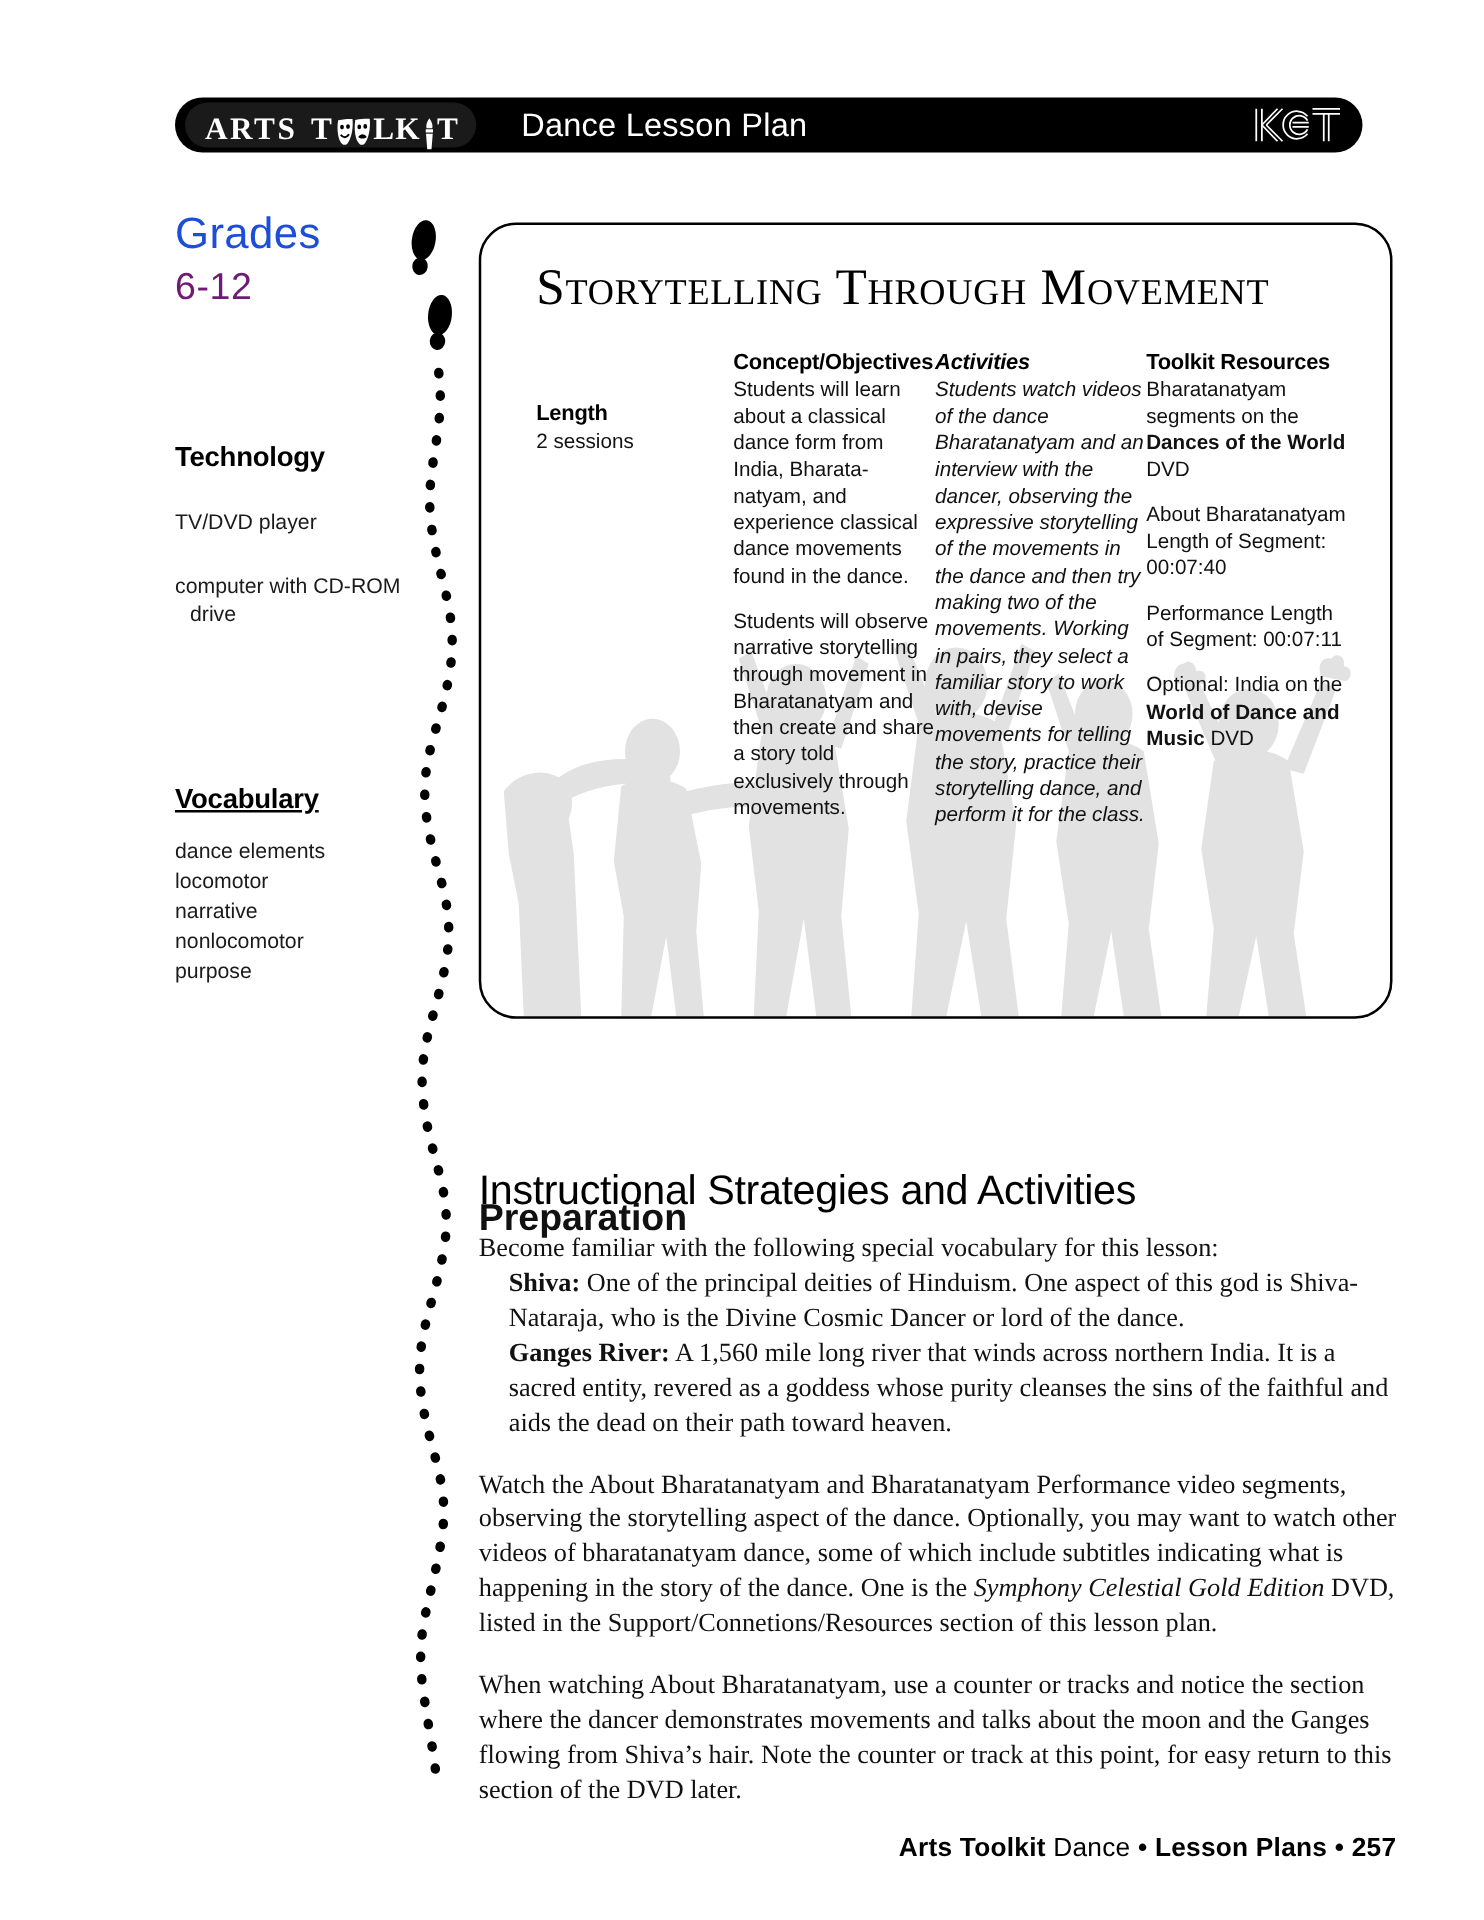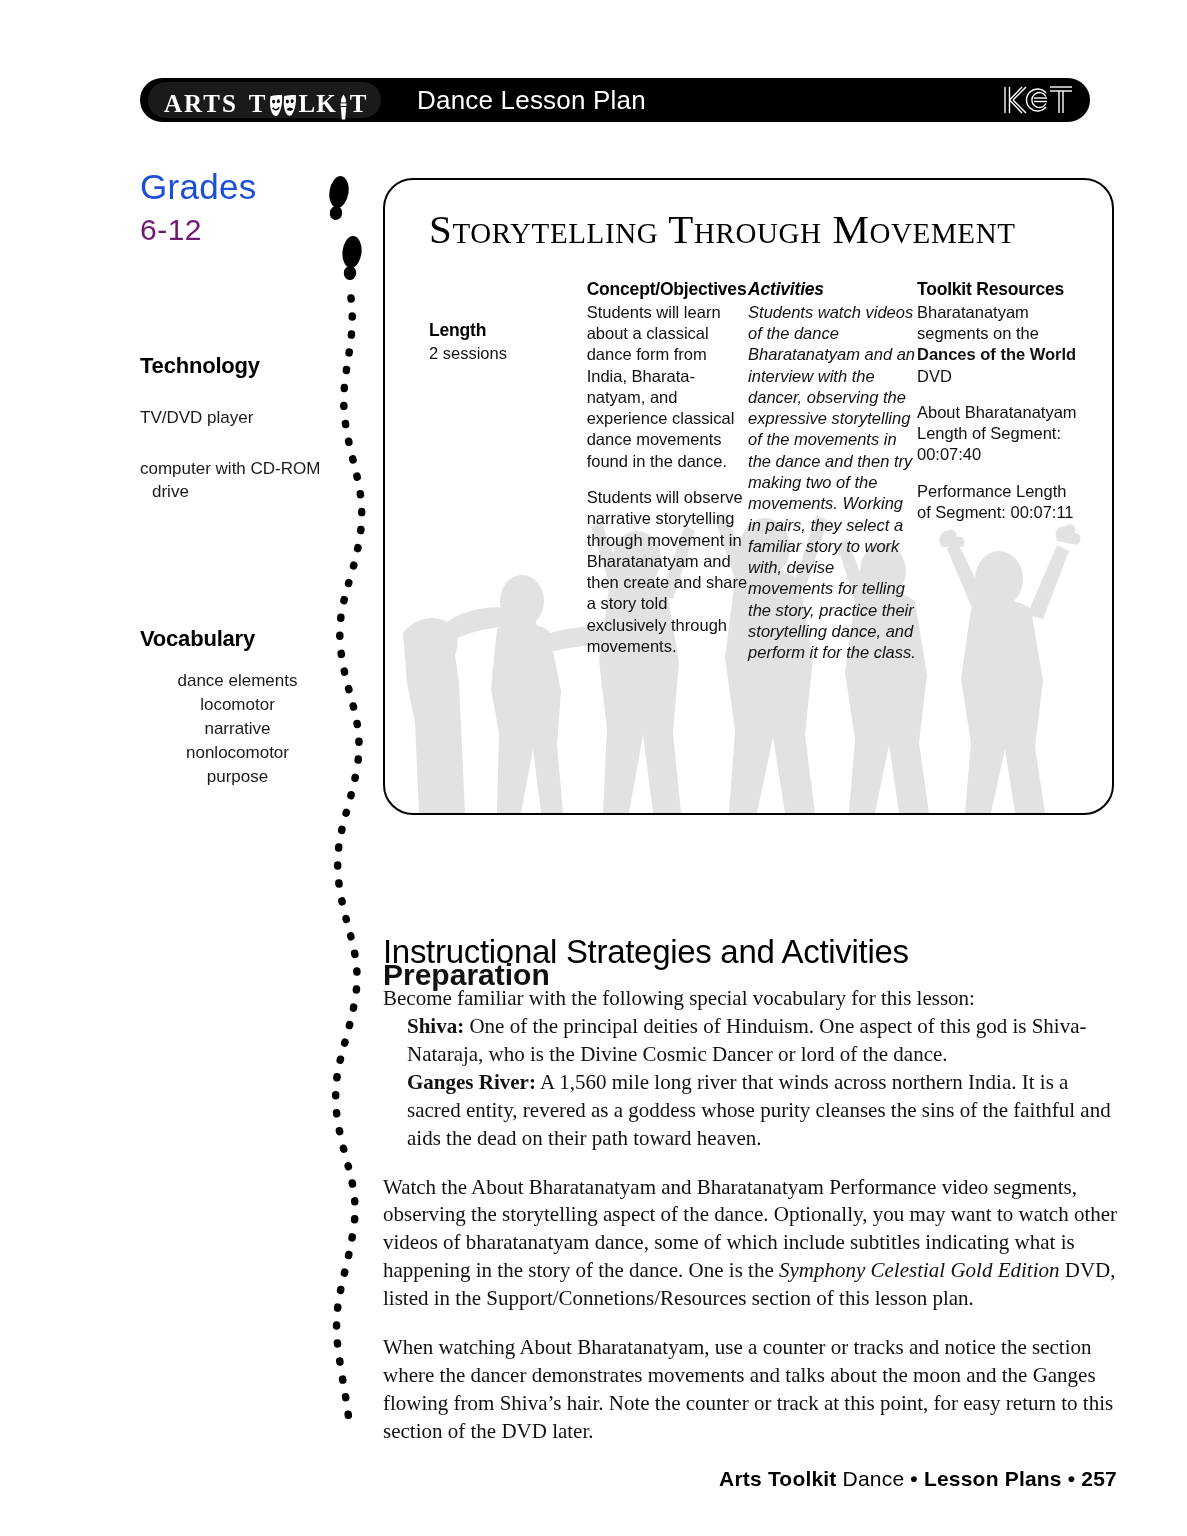--- a/index.html
+++ b/index.html
@@ -109,34 +109,33 @@
     letter-spacing: 0.5px;
     margin-top: 4px;
   }
   .side-heading {
     font-size: 22px;
     font-weight: bold;
     color: #000;
     letter-spacing: -0.2px;
   }
   .side-heading.tech { margin-top: 106px; }
-  .side-heading.vocab { margin-top: 122px; }
+  .side-heading.vocab { margin-top: 122px; text-decoration: underline; }
   .side-item {
     font-size: 17px;
     color: #1a1a1a;
     margin-top: 28px;
     line-height: 1.35;
   }
   .side-item .cont { display: block; padding-left: 12px; }
   .vocab-list {
     margin-top: 17px;
     font-size: 17px;
     color: #1a1a1a;
     line-height: 1.42;
-    text-align: center;
   }
 
   
   .trail {
     position: absolute;
     left: 305px;
     top: 170px;
     width: 90px;
     height: 1260px;
     pointer-events: none;
@@ -421,20 +420,21 @@
         <div class="col col-activities">
           <div class="col-h">Activities</div>
           <p class="col-p">Students watch videos of the dance Bharatanatyam and an interview with the dancer, observing the expressive storytelling of the movements in the dance and then try making two of the movements. Working in pairs, they select a familiar story to work with, devise movements for telling the story, practice their storytelling dance, and perform it for the class.</p>
         </div>
 
         <div class="col col-resources">
           <div class="col-h">Toolkit Resources</div>
           <p class="col-p"><span>Bharatanatyam segments on the </span><b>Dances of the World</b><span> DVD</span></p>
           <p class="col-p">About Bharatanatyam Length of Segment: 00:07:40</p>
           <p class="col-p">Performance Length of Segment: 00:07:11</p>
+          <p class="col-p"><span>Optional: India on the </span><b>World of Dance and Music</b><span> DVD</span></p>
         </div>
 
       </div>
     </div>
   </div>
 
   <h2 class="section-h1">Instructional Strategies and Activities</h2>
   <h3 class="section-h2">Preparation</h3>
 
   <div class="body-text">

